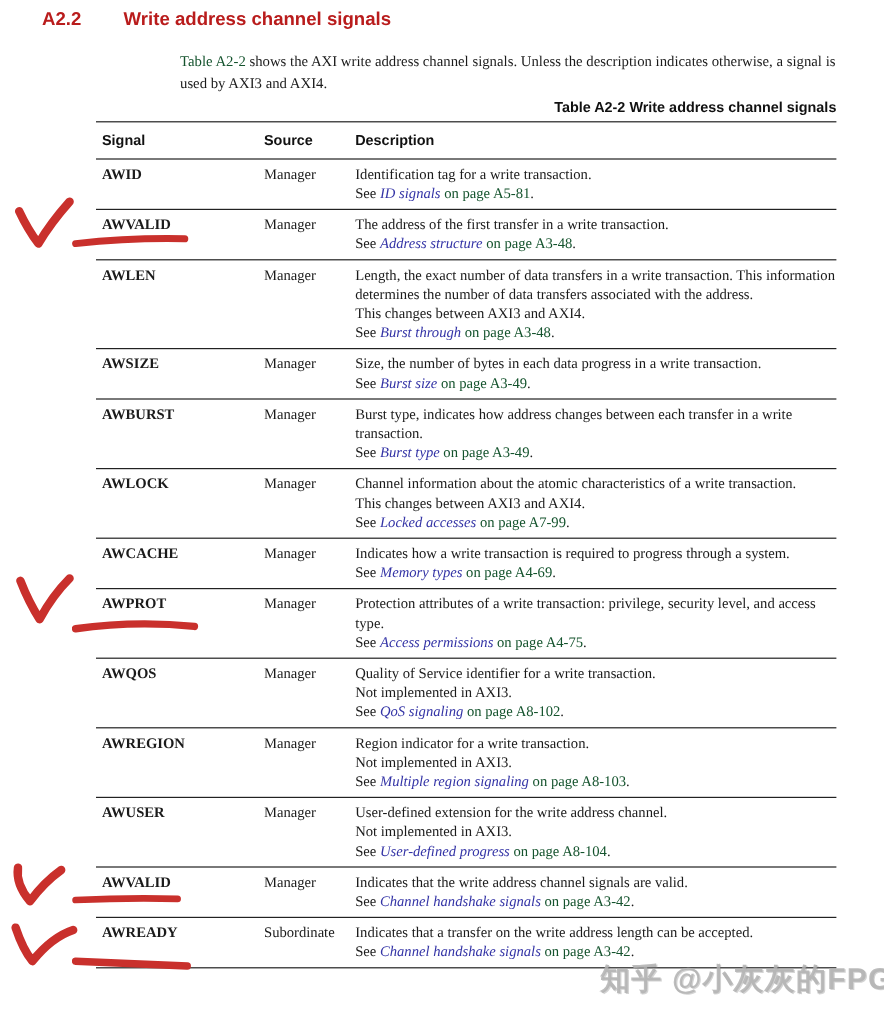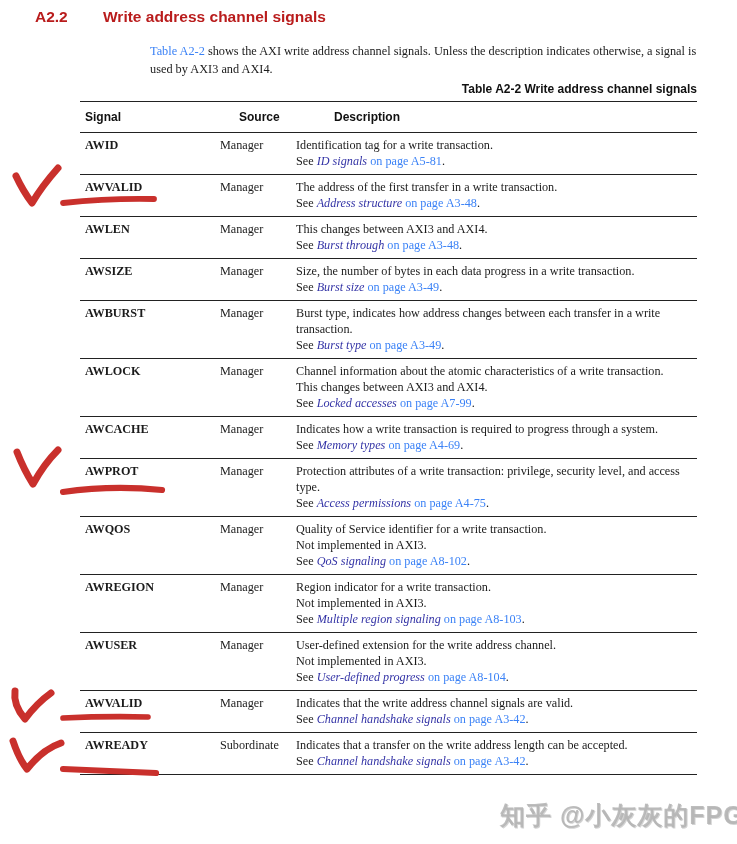--- a/index.html
+++ b/index.html
@@ -40,35 +40,35 @@
   .sig-table {
     position:absolute; left:80px; top:101px; width:617px;
     font-size:12.2px;
   }
   .t-head {
     display:grid; grid-template-columns:140px 76px 401px;
     border-top:1.7px solid #222;
     border-bottom:1.4px solid #222;
     padding:8px 0 8px 0;
     font-family:"Liberation Sans", sans-serif;
-    font-weight:bold; font-size:12px; color:#111;gap:19px;
+    font-weight:bold; font-size:12px; color:#111;
   }
   .t-head .h1 { padding-left:5px; }
   .t-row {
     display:grid; grid-template-columns:140px 76px 401px;
     border-bottom:1.4px solid #222;
     padding:4px 0 5px 0;
     line-height:16px;
   }
   .cell.sig { position:relative; padding-left:5px; font-weight:bold; }
   .cell.src { }
   .cell.desc { }
   .desc-line { min-height:16px; }
   .seg-p  { color:#1b1b1b; }
-  .seg-l  { color:#3b82f6; }
+  .seg-l  { color:#14532d; }
   .seg-li { color:#3434a6; font-style:italic; }
 
   
   .red-check {
     position:absolute; left:-72px; width:58px; height:48px;
     pointer-events:none;
   }
   .red-underline {
     position:absolute; left:-20px; top:17px; width:108px; height:14px;
     pointer-events:none;
@@ -121,20 +121,21 @@
         <div class="cell src">Manager</div>
         <div class="cell desc">
           <div class="desc-line"><span class="seg-p">The address of the first transfer in a write transaction.</span></div>
           <div class="desc-line"><span class="seg-p">See </span><span class="seg-li">Address structure</span><span class="seg-l"> on page A3-48</span><span class="seg-p">.</span></div>
         </div>
       </div>
       <div class="t-row">
         <div class="cell sig"><span>AWLEN</span></div>
         <div class="cell src">Manager</div>
         <div class="cell desc">
+          <div class="desc-line"><span class="seg-p">Length, the exact number of data transfers in a write transaction. This information determines the number of data transfers associated with the address.</span></div>
           <div class="desc-line"><span class="seg-p">This changes between AXI3 and AXI4.</span></div>
           <div class="desc-line"><span class="seg-p">See </span><span class="seg-li">Burst through</span><span class="seg-l"> on page A3-48</span><span class="seg-p">.</span></div>
         </div>
       </div>
       <div class="t-row">
         <div class="cell sig"><span>AWSIZE</span></div>
         <div class="cell src">Manager</div>
         <div class="cell desc">
           <div class="desc-line"><span class="seg-p">Size, the number of bytes in each data progress in a write transaction.</span></div>
           <div class="desc-line"><span class="seg-p">See </span><span class="seg-li">Burst size</span><span class="seg-l"> on page A3-49</span><span class="seg-p">.</span></div>

